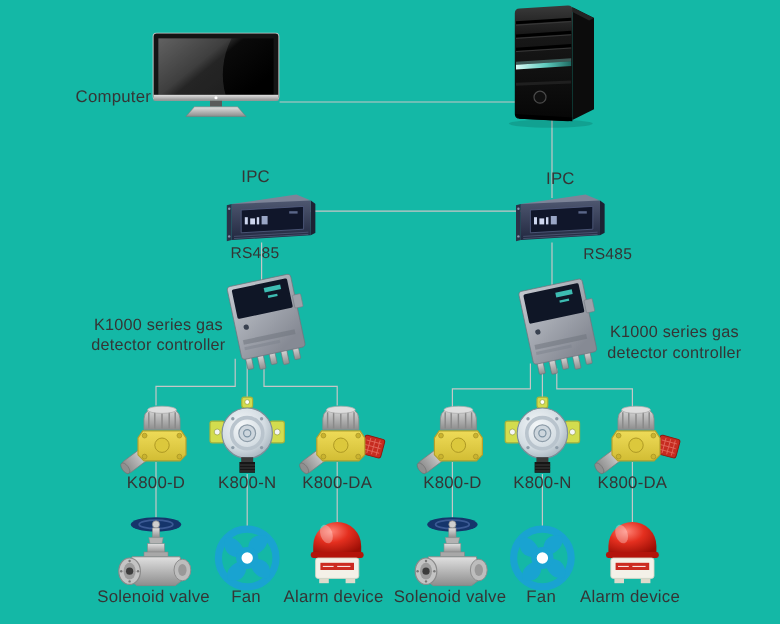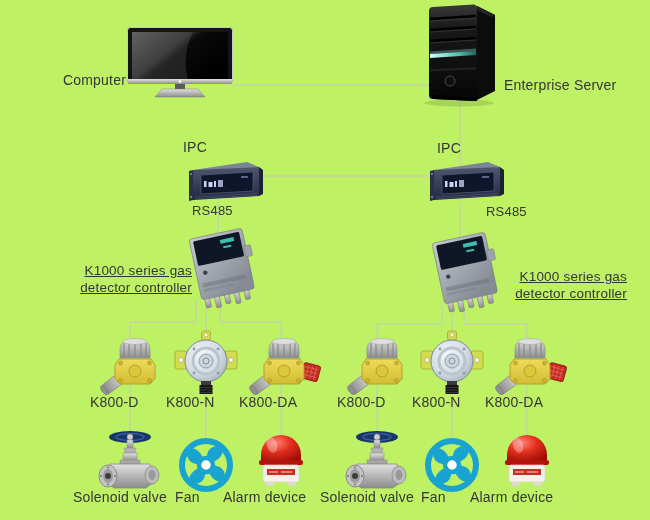--- a/index.html
+++ b/index.html
@@ -1,23 +1,23 @@
 <!DOCTYPE html>
 <html><head>
 <meta charset="utf-8">
 <style>
   html,body{margin:0;padding:0;background:#fff;}
-  .stage{position:relative;width:650px;height:520px;background:#bef264;overflow:hidden;
+  .stage{position:relative;width:650px;height:520px;background:#14b8a6;overflow:hidden;
          font-family:"Liberation Sans",sans-serif;color:#353535;}
   .wires{position:absolute;left:0;top:0;z-index:0;}
   .dev{position:absolute;z-index:1;line-height:0;}
   .lbl{position:absolute;z-index:2;font-size:14px;color:#353535;letter-spacing:.2px;
-       white-space:nowrap;}
+       text-align:center;white-space:nowrap;}
   .lbl.small{font-size:13px;margin-left:20px;}
-  .lbl.wrap{white-space:normal;text-align:right;font-size:13.5px;line-height:17px;text-decoration:underline;}
+  .lbl.wrap{white-space:normal;text-align:center;font-size:13.5px;line-height:17px;}
   .lbl.right{text-align:right;}
   .lbl.left{text-align:left;}
 </style>
 </head>
 <body>
 
 <div class="stage">
 
   <svg width="0" height="0" style="position:absolute">
     <defs>
@@ -122,21 +122,20 @@
           <path d="M11 31 L57 28"></path>
           <path d="M11 42 L57 39"></path>
         </g>
       <path d="M11 53 L57 50 L57 54 L11 57 Z" fill="url(#gGlow)"></path>
       <path d="M11 50.5 L57 47.5 L57 50 L11 53 Z" fill="#8fe0d6" opacity="0.35"></path>
       <path d="M11 68 L57 66 L57 68.5 L11 70.5 Z" fill="#1f1f1f"></path>
       <circle cx="31" cy="80" r="5" fill="#101010" stroke="#4a4a4a" stroke-width="1"></circle>
       <path d="M10 94 L58 97 L58 100 L14 98 Z" fill="#000"></path>
     </svg>
   </div>
-  <div class="lbl left" style="left:504px;top:77px;width:140px">Enterprise Server</div>
 
   <div class="lbl" style="left:183px;top:139px;width:60px">IPC</div>
   <div class="dev" style="left:185px;top:158px">
     <svg width="78" height="45" viewBox="0 0 78 45">
       <polygon points="8,12 62,4 74,9 20,17" fill="#7d8498"></polygon>
       <polygon points="74,9 78,12 78,36 74,38" fill="#1c2233"></polygon>
       <polygon points="8,12 74,9 74,38 8,42" fill="url(#gIpc)"></polygon>
       <polygon points="4,13 8,12 8,42 4,43" fill="#2b3248"></polygon>
       <polygon points="16,17 68,14 68,33 16,36" fill="#10162a" stroke="#515c7e" stroke-width="0.7"></polygon>
       <g fill="#cdd6ee">

